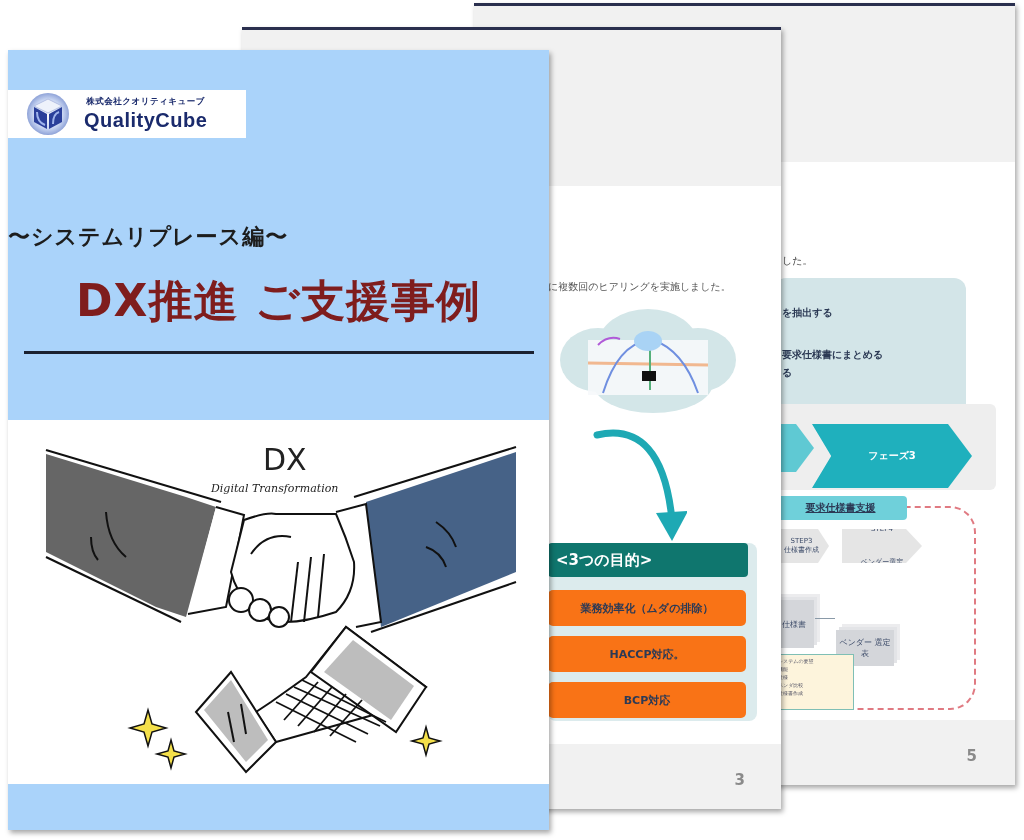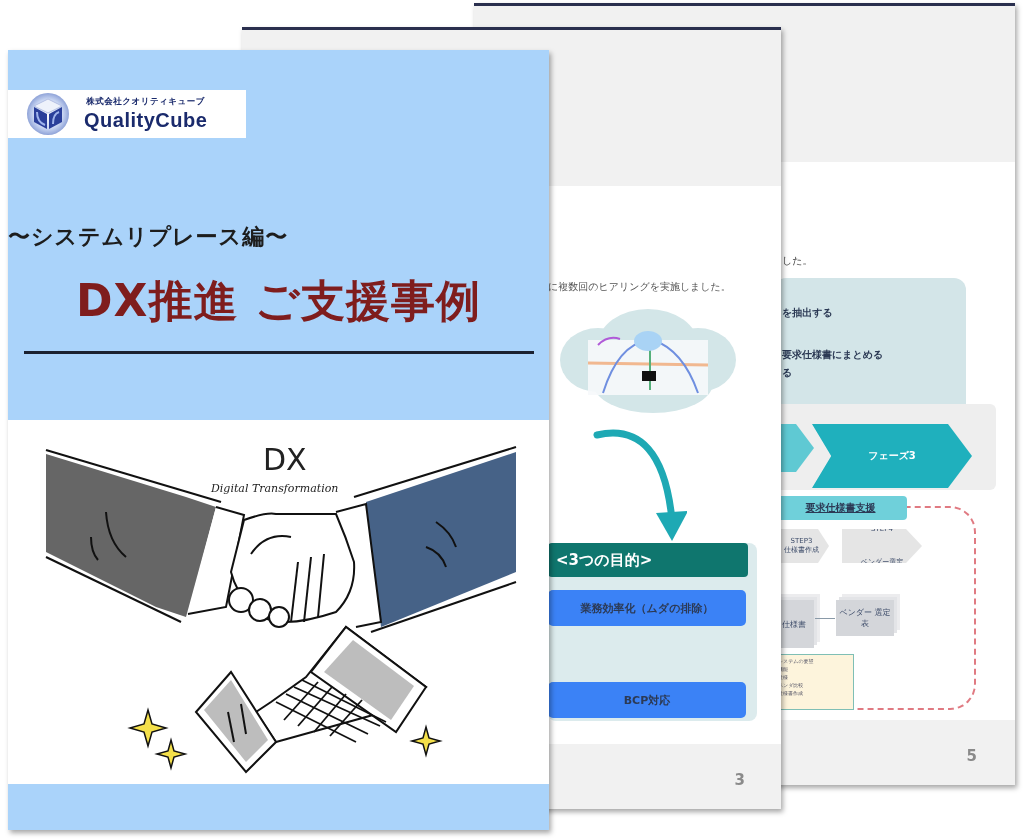--- a/index.html
+++ b/index.html
@@ -24,35 +24,35 @@
   #page5 .chev-a { left:300px; top:418px; width:40px; height:48px; background:#5fc9d3; clip-path: polygon(0 0, 55% 0, 100% 50%, 55% 100%, 0 100%);}
   #page5 .chev-b { left:338px; top:418px; width:160px; height:64px; font-size:10px; }
   #page5 .dash { position:absolute; left:300px; top:500px; width:200px; height:200px; border:2px dashed #e07a82; border-left:none; border-radius:0 26px 26px 0; }
   #page5 .support { position:absolute; left:300px; top:490px; width:133px; height:24px; background:#6fd0da; border-radius:4px; color:#2c3a55; font-size:10px; font-weight:bold; display:flex; align-items:center; justify-content:center; filter:blur(0.3px);text-decoration:underline;}
   #page5 .step { position:absolute; top:523px; height:34px; background:#e5e5e5; color:#3b4a68; font-size:7px; display:flex; flex-direction:column; align-items:center; justify-content:center;
                  clip-path: polygon(0 0, 80% 0, 100% 50%, 80% 100%, 0 100%); filter:blur(0.3px); }
   #page5 .step3 { left:300px; width:55px; }
   #page5 .step4 { left:368px; width:80px;gap:24px; }
   #page5 .doc { position:absolute; background:#d4d6da; box-shadow: 3px -3px 0 #e3e4e7, 6px -6px 0 #ececee; color:#3b4a68; font-size:8px; display:flex; align-items:center; justify-content:center; text-align:center; filter:blur(0.3px);}
   #page5 .doc1 { left:300px; top:594px; width:40px; height:48px; }
-  #page5 .doc2 { left:362px; top:594px; width:58px; height:36px; }
+  #page5 .doc2 { left:362px; top:624px; width:58px; height:36px; }
   #page5 .conn { position:absolute; left:341px; top:612px; width:20px; border-top:1px solid #8a9aa8; }
   #page5 .note { position:absolute; left:300px; top:648px; width:80px; height:56px; background:#fdf4dc; border:1px solid #7fbfb5; font-size:5px; color:#556; line-height:8px; padding:2px 3px; box-sizing:border-box; filter:blur(0.4px);}
 
   
   #page3 { left:242px; top:27px; width:539px; height:779px; background:#ffffff; border-top:3px solid #2a2f4e; }
   #page3 .hdr { position:absolute; left:0; top:0; right:0; height:156px; background:#f1f1f1; }
   #page3 .ftr { position:absolute; left:0; bottom:0; right:0; height:65px; background:#f1f1f1; }
   #page3 .pnum { position:absolute; right:36px; bottom:20px; font-size:15px; color:#8a8a8a; font-weight:bold; }
   #page3 .intro { position:absolute; left:306px; top:250px; font-size:10px; color:#555; filter:blur(0.6px); white-space:nowrap; }
   #page3 .cloud { position:absolute; left:316px; top:275px; width:180px; height:110px; }
   #page3 .arrow { position:absolute; left:350px; top:395px; width:95px; height:120px; }
   #page3 .goals { position:absolute; left:306px; top:513px; width:209px; height:178px; background:#dcebed; border-radius:8px; }
   #page3 .goals-title { position:absolute; left:306px; top:513px; width:200px; height:34px; background:#0f766e; border-radius:4px; color:#fff; font-size:15px; font-weight:bold; display:flex; align-items:center; padding-left:8px; box-sizing:border-box; }
-  #page3 .goal { position:absolute; left:306px; width:198px; height:36px; background:#3b82f6; border-radius:5px; color:#2c3a55; font-size:11px; font-weight:bold; display:flex; align-items:center; justify-content:center; filter:blur(0.3px);}
+  #page3 .goal { position:absolute; left:306px; width:198px; height:36px; background:#f97316; border-radius:5px; color:#2c3a55; font-size:11px; font-weight:bold; display:flex; align-items:center; justify-content:center; filter:blur(0.3px);}
 
   
   #cover { left:8px; top:50px; width:541px; height:780px; background:#ffffff; }
   #cover .top { position:absolute; left:0; top:0; width:541px; height:370px; background:#aad3fa; }
   #cover .bottom-band { position:absolute; left:0; bottom:0; width:541px; height:46px; background:#aad3fa; }
   #cover .logo { position:absolute; left:0; top:40px; width:238px; height:48px; background:#ffffff; display:flex; align-items:center; }
   #cover .logo .mark { margin-left:18px; width:44px; height:44px; }
   #cover .logo .txt { margin-left:14px; display:flex; flex-direction:column; align-items:center; }
   #cover .logo .jp { font-size:8.5px; color:#1a2a6c; font-weight:bold; letter-spacing:0.5px; }
   #cover .logo .en { font-family:"Liberation Sans", sans-serif; font-size:20px; color:#1a2a6c; font-weight:bold; letter-spacing:0.5px; margin-top:1px; }
@@ -122,20 +122,21 @@
   </svg>
 
   <svg class="arrow" viewBox="0 0 95 120">
     <path d="M5 10 Q70 -5 80 95" stroke="#1ea9b4" stroke-width="7" fill="none" stroke-linecap="round"></path>
     <polygon points="64,88 96,86 80,116" fill="#1ea9b4"></polygon>
   </svg>
 
   <div class="goals"></div>
   <div class="goals-title">&lt;3つの目的&gt;</div>
   <div class="goal" style="top:560px">業務効率化（ムダの排除）</div>
+  <div class="goal" style="top:606px">HACCP対応。</div>
   <div class="goal" style="top:652px">BCP対応</div>
 
   <div class="ftr"></div>
   <div class="pnum">3</div>
 </div>
 
 <div class="page" id="cover">
   <div class="top"></div>
 
   <div class="logo">

